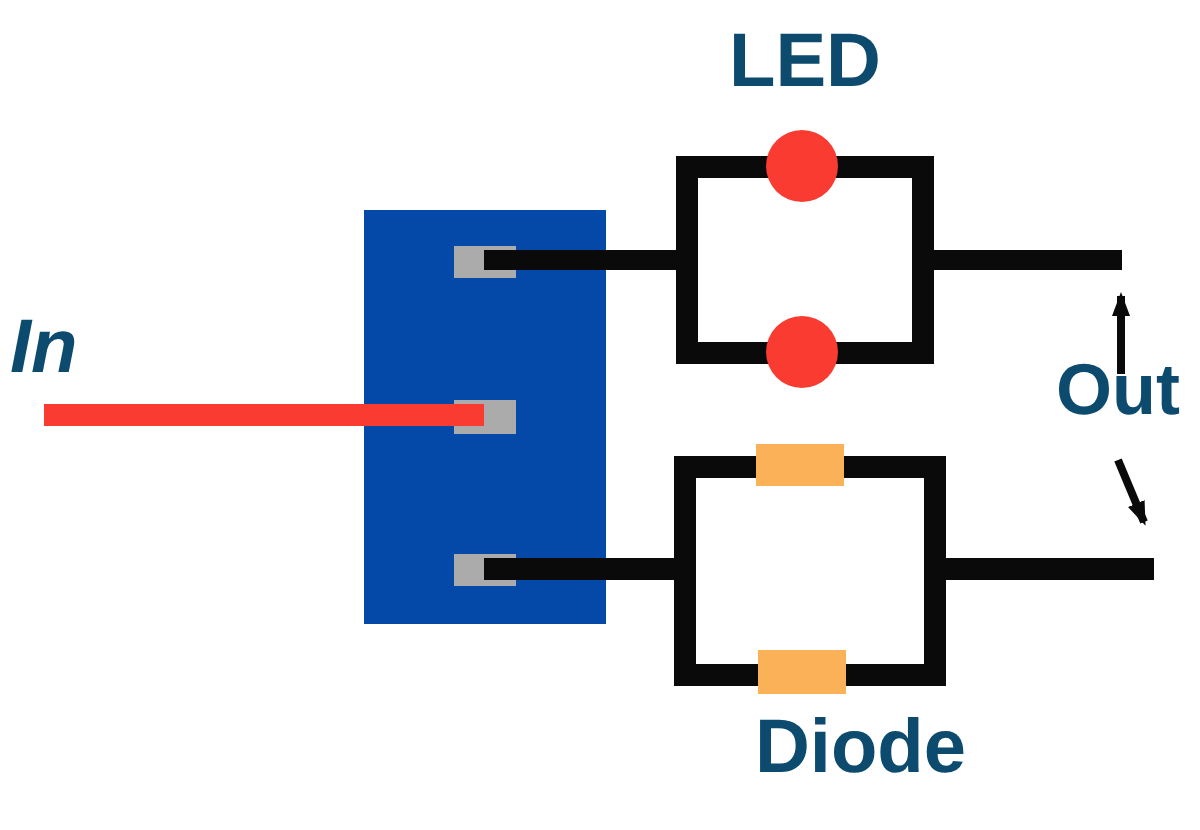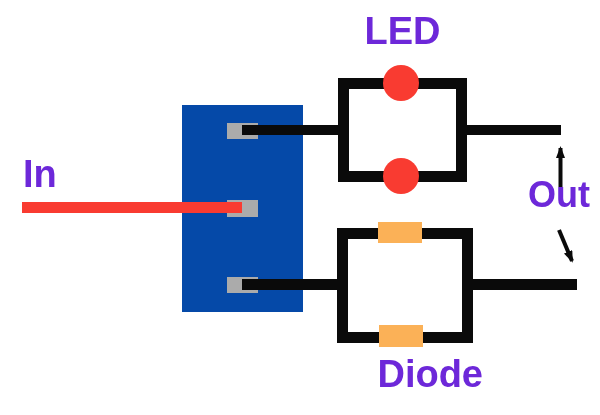--- a/index.html
+++ b/index.html
@@ -61,26 +61,26 @@
 
   .diode-band {
     width: 44px;
     background: #FBB157;
   }
   .diode-band.b1 { left: 378px; top: 222px; height: 21px; }
   .diode-band.b2 { left: 379px; top: 325px; height: 22px; }
 
   
   .lbl {
-    color: #6d28d9;
+    color: #0c4a6e;
     font-weight: bold;
     line-height: 1;
     white-space: nowrap;
   }
-  .lbl-in    { left: 23px;  top: 155px; font-size: 38px; }
+  .lbl-in    { left: 5px;  top: 155px; font-size: 38px; font-style: italic; }
   .lbl-led   { left: 338px; top: 12px;  width: 129px; text-align: center; font-size: 38px; }
   .lbl-diode { left: 327px; top: 355px; width: 156px; text-align: right; font-size: 38px; }
   .lbl-out   { left: 528px; top: 177px; font-size: 36px; }
 
   .arrow-layer {
     left: 0; top: 0;
     width: 600px; height: 415px;
     pointer-events: none;
   }
 </style>

